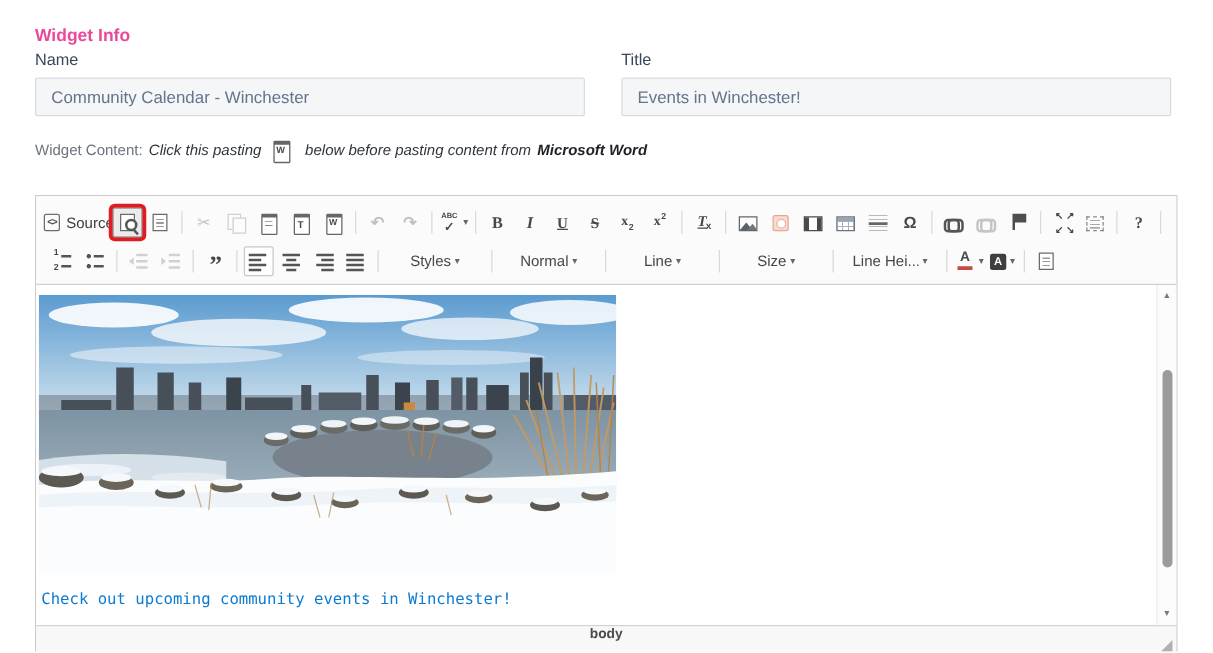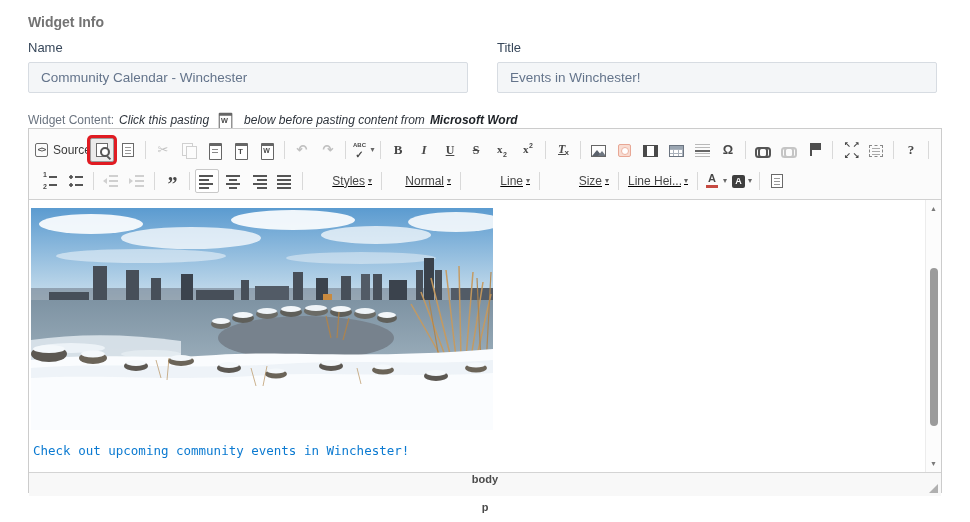--- a/index.html
+++ b/index.html
@@ -1,48 +1,48 @@
 <!DOCTYPE html>
 <html style="--hl: #e01b22;"><head>
 <meta charset="utf-8">
 <style>
   * { box-sizing: border-box; margin: 0; padding: 0; }
   html,body { background:#fff; }
   .page {
     position: relative; width: 970px; height: 522px; background: #fff;
     font-family: "Liberation Sans", sans-serif; overflow: hidden;
   }
-  .page-title { position:absolute; left:28px; top:14px; font-size:14px; font-weight:700; color:#737373; }
+  .page-title { position:absolute; left:28px; top:20px; font-size:14px; font-weight:700; color:#ec4899; }
   .field { position:absolute; top:40px; }
   .field-name { left:28px; } .field-title { left:497px; }
   .field label { display:block; font-size:13px; color:#37475a; margin-bottom:7px; }
   .field input {
     width:440px; height:31px; background:#f4f6f8; border:1px solid #d7dce2; border-radius:2px;
     padding:0 12px; font-size:13.5px; color:#64748b; font-family:"Liberation Sans",sans-serif; outline:none;
   }
   .note { position:absolute; left:28px; top:112px; display:flex; align-items:center; font-size:12px; color:#6b7480; white-space:nowrap; }
   .note em { color:#2f353d; font-style:italic; margin-left:5px; }
   .note em.b { font-weight:700; color:#1d2126; }
   .note .ic { margin:0 6px 0 8px; transform:scale(1.05); }
 
   
-  .editor { position:absolute; left:28px; top:128px; width:914px; height:365px; border:1px solid #cccccc; background:#fff; }
+  .editor { position:absolute; left:28px; top:156px; width:914px; height:365px; border:1px solid #cccccc; background:#fff; }
   .toolbar-wrap { background:#fbfbfb; border-bottom:1px solid #d1d1d1; padding:5px 8px 3px 8px; }
   .tb-row { display:flex; align-items:center; height:31px; flex-wrap:nowrap; }
   .tb-btn { position:relative; display:inline-flex; align-items:center; justify-content:center;
     min-width:24px; height:24px; margin:0 1px; border-radius:2px; border:1px solid transparent; cursor:pointer; }
   .tb-btn.labeled { padding:0 6px; gap:5px; }
   .tb-btn .btn-label { font-size:12px; color:#3c3c3c; }
   .tb-btn.disabled { opacity:.32; cursor:default; }
   .tb-btn.active { background:#fff; border-color:#c9c9c9; }
   .tb-btn.hl { box-shadow:0 0 0 3px var(--hl,#e01b22); background:#ebebeb; border-color:#9c9c9c; }
   .tb-sep { width:1px; height:18px; background:#d9d9d9; margin:0 4px; flex:none; }
   .caret { font-size:8px; color:#666; margin-left:3px; line-height:1; }
-  .tb-dd { display:inline-flex; align-items:center; justify-content:flex-end;
-    width:66px; height:22px; margin:0 2px; padding:0 3px; cursor:pointer; flex:none;text-decoration:underline; }
+  .tb-dd { display:inline-flex; align-items:center; justify-content:center;
+    width:66px; height:22px; margin:0 8px; padding:0 3px; cursor:pointer; flex:none; }
   .tb-dd .dd-label { font-size:12px; color:#474747; overflow:hidden; white-space:nowrap; }
 
   
   .ic { position:relative; display:inline-block; width:16px; height:16px; color:#484848; flex:none; }
   .ic-source { width:13px; height:14px; border:1px solid #6d6d6d; border-radius:2px; margin-top:1px; }
   .ic-source::before { content:"<>"; position:absolute; left:0; right:0; top:1px; text-align:center; font-size:8px; font-weight:700; letter-spacing:-1px; }
   .ic-preview { width:12px; height:14px; border:1px solid #6a6a6a; background:#fff; margin-top:1px; }
   .ic-preview::before { content:""; position:absolute; right:-4px; bottom:-3px; width:4px; height:2px; background:#555; transform:rotate(45deg); }
   .ic-preview::after { content:""; position:absolute; right:-3px; bottom:-1px; width:6px; height:6px; border:2px solid #555; border-radius:50%; background:rgba(255,255,255,.85); }
   .ic-templates, .ic-doc { width:12px; height:14px; border:1px solid #6a6a6a; background:#fff; margin-top:1px; }

